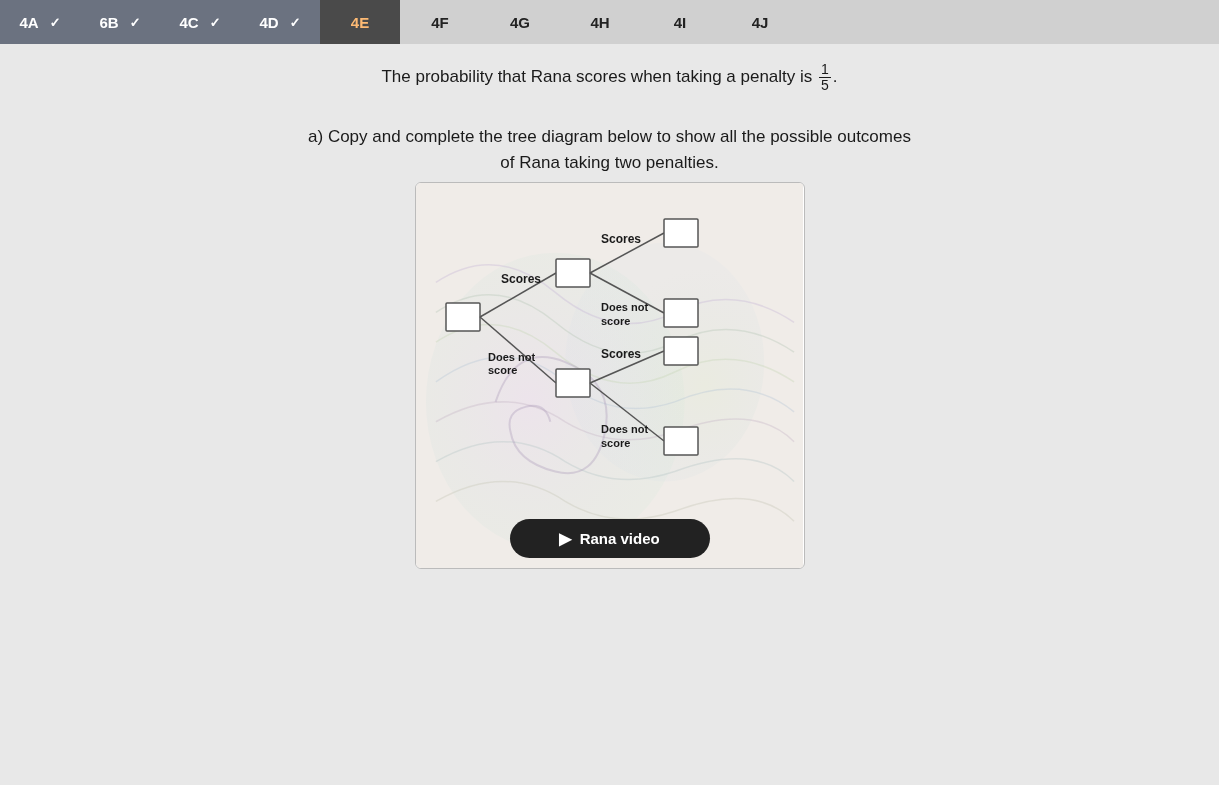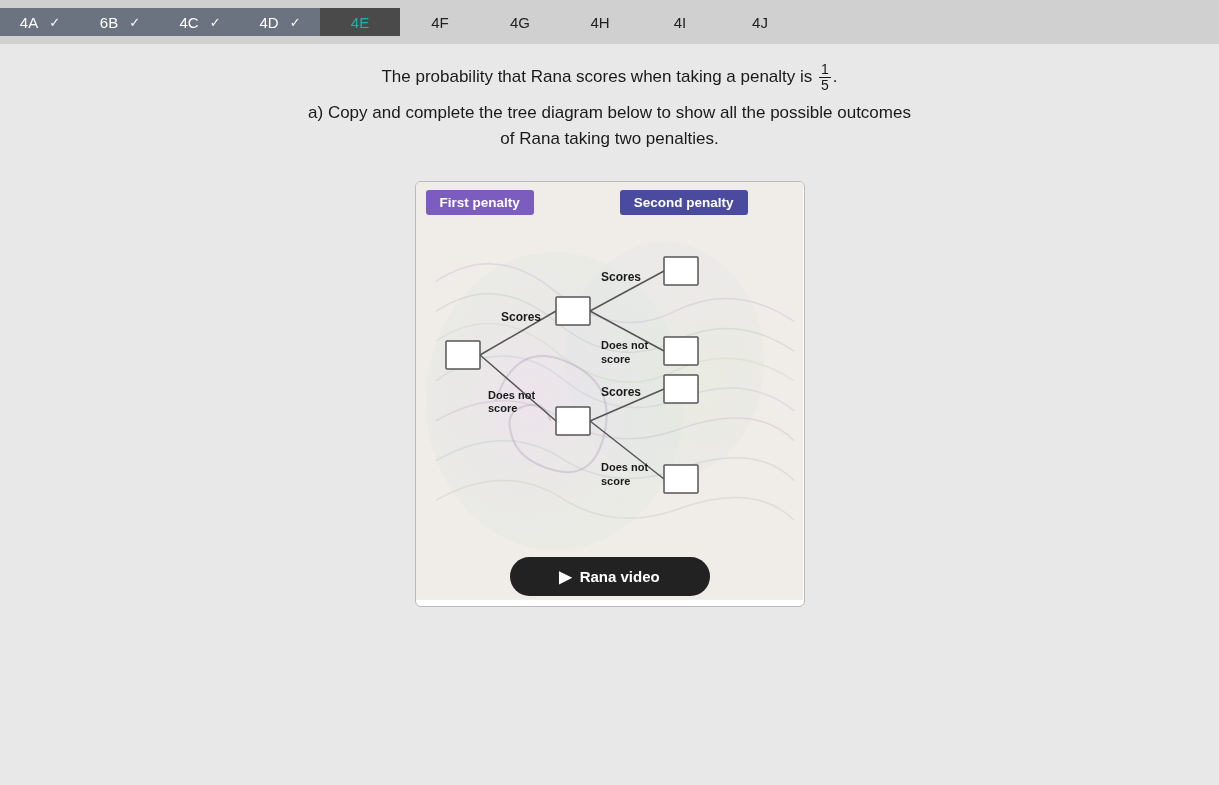--- a/index.html
+++ b/index.html
@@ -17,37 +17,37 @@
       display: flex;
       align-items: center;
       background: #d0d0d0;
       height: 44px;
       padding: 0 0 0 0;
     }
     .nav-item {
       display: flex;
       align-items: center;
       justify-content: center;
-      height: 28px;
+      height: 44px;
       min-width: 80px;
       padding: 0 14px;
       font-size: 15px;
-      font-weight: 400;
+      font-weight: 700;
       color: #222;
       cursor: pointer;
       position: relative;
       gap: 8px;
     }
     .nav-item.completed {
       background: #6b7280;
       color: #fff;
     }
     .nav-item.active {
       background: #4a4a4a;
-      color: #14b8a6;
+      color: #fdba74;
     }
     .nav-item.summary {
       background: #d0d0d0;
       color: #222;
       margin-left: auto;
     }
     .check-icon {
       font-size: 13px;
       margin-left: 3px;
     }
@@ -55,21 +55,21 @@
     
     .main-content {
       padding: 18px 30px 20px 30px;
       background: #e8e8e8;
     }
 
     .probability-intro {
       font-size: 17px;
       color: #1a1a1a;
       text-align: center;
-      margin-bottom: 6px;
+      margin-bottom: 30px;
       line-height: 1.5;
     }
 
     .fraction {
       display: inline-flex;
       flex-direction: column;
       align-items: center;
       font-size: 15px;
       vertical-align: middle;
       line-height: 1.1;
@@ -82,21 +82,21 @@
     }
     .fraction .denominator {
       padding: 0 2px;
       font-size: 14px;
     }
 
     .question-a {
       font-size: 17px;
       color: #1a1a1a;
       text-align: center;
-      margin-bottom: 29px;
+      margin-bottom: 6px;
       line-height: 1.55;
     }
 
     .question-b {
       font-size: 17px;
       color: #1a1a1a;
       text-align: center;
       margin-bottom: 20px;
       line-height: 1.55;
     }
@@ -255,24 +255,20 @@
       <path d="M 20,130 Q 80,90 140,140 Q 200,190 260,160 Q 320,130 380,170" fill="none" stroke="#b8c8b8" stroke-width="1.5" opacity="0.4"></path>
       <path d="M 20,160 Q 80,120 140,170 Q 200,220 260,190 Q 320,160 380,200" fill="none" stroke="#c8d8b8" stroke-width="1.5" opacity="0.4"></path>
       <path d="M 20,200 Q 90,150 150,200 Q 200,240 260,220 Q 330,190 380,230" fill="none" stroke="#b8c8d8" stroke-width="1.5" opacity="0.4"></path>
       <path d="M 20,240 Q 90,200 150,240 Q 200,270 260,250 Q 340,220 380,260" fill="none" stroke="#c8b8c8" stroke-width="1.5" opacity="0.4"></path>
       <path d="M 20,280 Q 90,240 150,280 Q 200,310 260,290 Q 340,260 380,300" fill="none" stroke="#b8c8c8" stroke-width="1.5" opacity="0.4"></path>
       <path d="M 20,320 Q 90,280 150,320 Q 200,350 260,330 Q 340,300 380,340" fill="none" stroke="#c8c8b8" stroke-width="1.5" opacity="0.4"></path>
 
       <path d="M 80,220 Q 100,160 150,180 Q 200,200 190,250 Q 180,300 140,290 Q 100,280 95,250 Q 90,230 110,225 Q 130,220 135,240" fill="none" stroke="#a898b8" stroke-width="2" opacity="0.35"></path>
     </svg>
 
-    <div class="diagram-header">
-      <div class="header-label first">First penalty</div>
-      <div class="header-label second">Second penalty</div>
-    </div>
 
     <div class="tree-svg-area">
       <svg viewBox="0 0 390 320" width="390" height="320" xmlns="http://www.w3.org/2000/svg">
 
         <rect x="30" y="120" width="34" height="28" fill="white" stroke="#555" stroke-width="1.5" rx="1"></rect>
 
         <line x1="64" y1="134" x2="140" y2="90" stroke="#555" stroke-width="1.5"></line>
 
         <line x1="64" y1="134" x2="140" y2="200" stroke="#555" stroke-width="1.5"></line>
 

